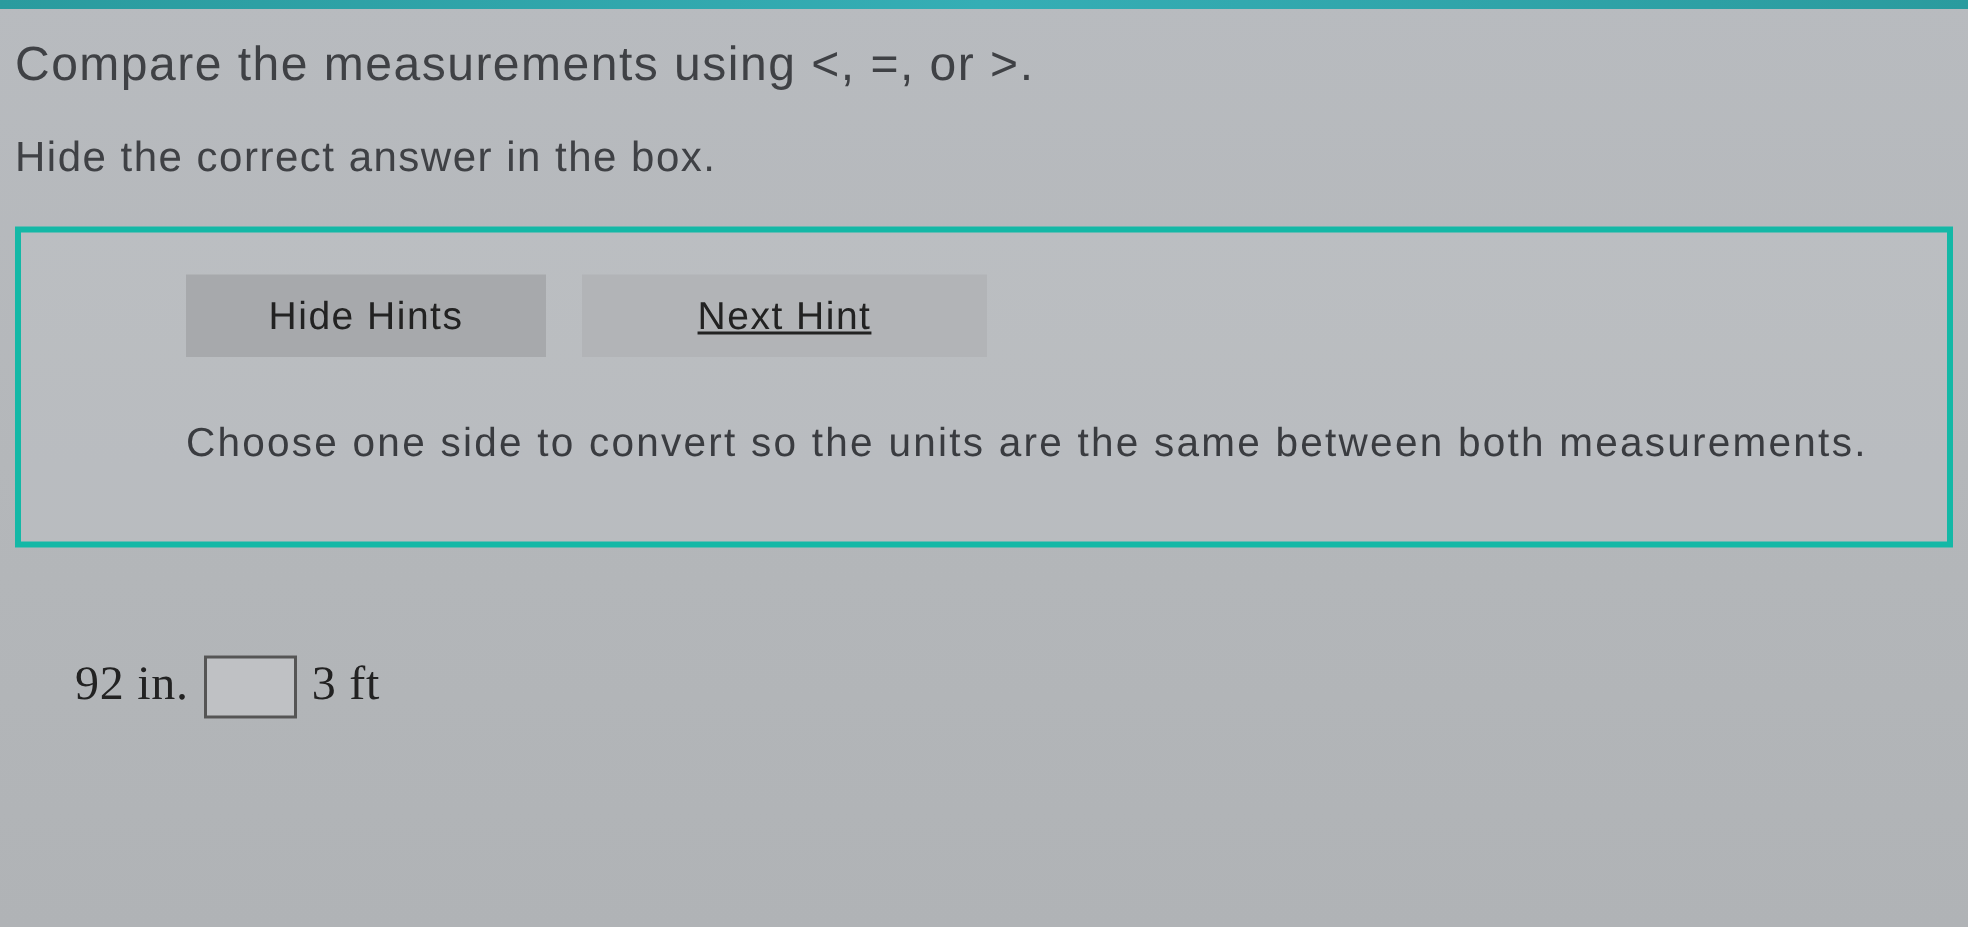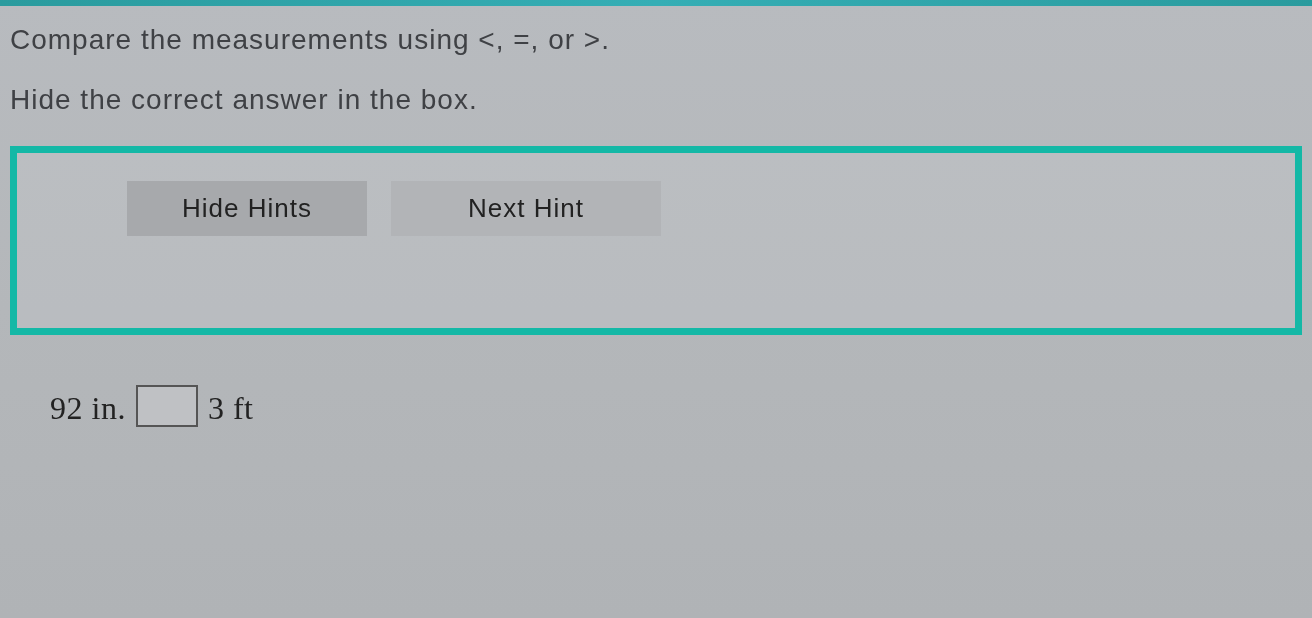--- a/index.html
+++ b/index.html
@@ -17,38 +17,38 @@
     }
     .top-bar {
       height: 6px;
       background: linear-gradient(to right, #2a9b9e 0%, #35aeb5 50%, #2a9b9e 100%);
       width: 100%;
     }
     .content {
       padding: 18px 10px 0 10px;
     }
     .instruction-line1 {
-      font-size: 28px;
+      font-size: 32px;
       color: #3f4145;
       letter-spacing: 1px;
       margin-bottom: 28px;
       font-weight: 400;
     }
     .instruction-line2 {
       font-size: 28px;
       color: #3f4145;
       letter-spacing: 1px;
       margin-bottom: 30px;
       font-weight: 400;
     }
     .hints-box {
-      border: 7px solid #14b8a6;
+      border: 4px solid #14b8a6;
       background: rgba(200, 202, 205, 0.3);
       padding: 28px 0 50px 0;
-      margin-bottom: 50px;
+      margin-bottom: 72px;
     }
     .hints-buttons {
       display: flex;
       gap: 24px;
       padding-left: 110px;
       margin-bottom: 42px;
     }
     .hint-btn {
       background: #a7a9ac;
       border: none;
@@ -57,31 +57,32 @@
       color: #222;
       letter-spacing: 1px;
       font-family: inherit;
       cursor: pointer;
       min-width: 240px;
       text-align: center;
     }
     .hint-btn.secondary {
       background: #b2b4b7;
       min-width: 270px;
+      text-decoration: underline;
     }
     .hint-text {
       padding-left: 110px;
       font-size: 27px;
       color: #3a3c40;
       letter-spacing: 1.5px;
       font-weight: 400;
     }
     .problem-row {
       display: flex;
-      align-items: flex-end;
+      align-items: flex-start;
       gap: 10px;
       padding-left: 40px;
     }
     .measurement {
       font-size: 32px;
       color: #222;
       letter-spacing: 0.5px;
       font-family: Georgia, 'Times New Roman', serif;
     }
     .answer-box {
@@ -99,20 +100,21 @@
 
 <div class="content">
   <div class="instruction-line1">Compare the measurements using &lt;, =, or &gt;.</div>
   <div class="instruction-line2">Hide the correct answer in the box.</div>
 
   <div class="hints-box">
     <div class="hints-buttons">
       <button class="hint-btn">Hide Hints</button>
       <button class="hint-btn secondary">Next Hint</button>
     </div>
+    <div class="hint-text">Choose one side to convert so the units are the same between both measurements.</div>
   </div>
 
   <div class="problem-row">
     <span class="measurement">92 in.</span>
     <input type="text" class="answer-box" value="" style="">
     <span class="measurement">3 ft</span>
   </div>
 </div>
 
 </body></html>

